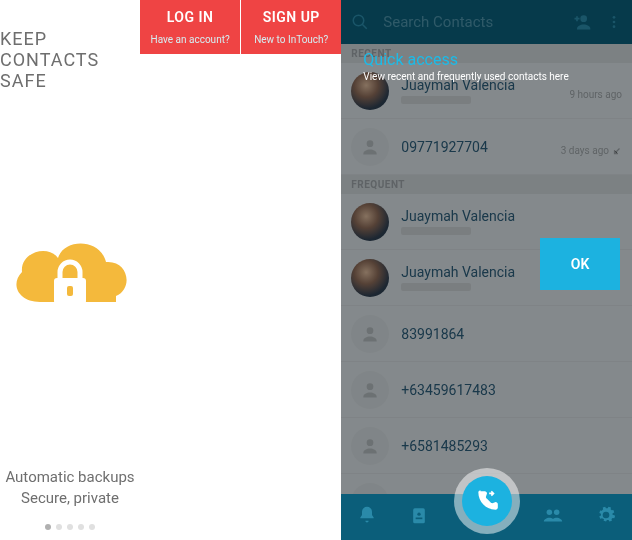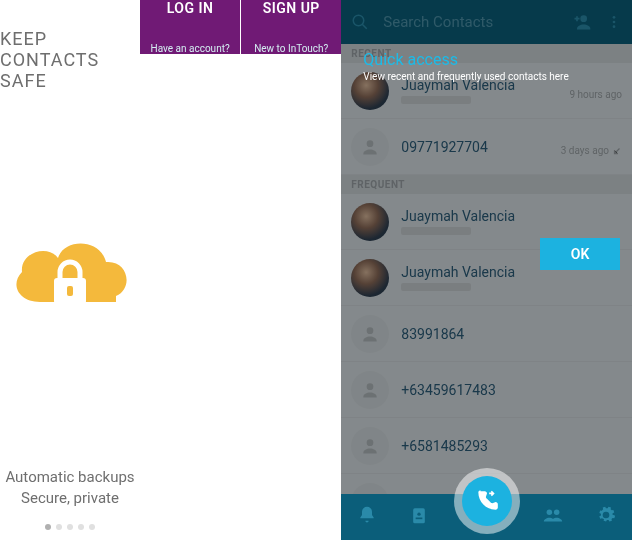--- a/index.html
+++ b/index.html
@@ -11,21 +11,21 @@
 
   
   .left-body { flex: 1; display: flex; flex-direction: column; align-items: center; }
   .left-title { margin-top: 28px; color: #6e6e6e; font-size: 18px; letter-spacing: 1px; font-weight: 400; }
   .cloud-wrap { flex:1; display:flex; align-items:center; justify-content:center; }
   .left-sub { color:#6f6f6f; font-size:15px; text-align:center; line-height:1.45; margin-bottom:14px; }
   .dots { display:flex; gap:5px; justify-content:center; margin-bottom:10px; }
   .dot { width:6px; height:6px; border-radius:50%; background:#e0e0e0; }
   .dot.active { background:#b0b0b0; }
   .auth-row { display:flex; width:100%; height:54px; }
-  .auth-btn { flex:1; display:flex; flex-direction:column; align-items:center; justify-content:space-between; background:#701a75; cursor:pointer;gap:8px; }
+  .auth-btn { flex:1; display:flex; flex-direction:column; align-items:center; justify-content:center; background:#ef4444; cursor:pointer;gap:8px; }
   .auth-btn + .auth-btn { margin-left:1px; }
   .btn-main { color:#fff; font-size:14px; font-weight:600; letter-spacing:.5px; }
   .btn-sub { color:#d4eef2; font-size:10px; margin-top:1px; }
 
   
   .search-bar { height:44px; background:#0b5e7a; display:flex; align-items:center; padding:0 10px; gap:14px; }
   .si { color:#2a8aa9; display:flex; align-items:center; }
   .search-txt { flex:1; color:#4c91a8; font-size:15px; }
   .scroll { flex:1; overflow:hidden; position:relative; }
   .sec-head { background:#c8d0d4; color:#9aa1a5; font-size:10px; font-weight:700; letter-spacing:.5px; padding:4px 10px; }
@@ -35,21 +35,21 @@
   .avatar.placeholder svg { opacity:.6; }
   .row-text { display:flex; flex-direction:column; }
   .row-name { color:#2b5c79; font-size:14px; }
   .row-sub { color:#b8bec1; font-size:11px; background:linear-gradient(90deg,#c6cccf,#c6cccf); width:70px; height:8px; border-radius:2px; margin-top:3px; }
   .row-meta { position:absolute; right:10px; bottom:18px; color:#9aa1a5; font-size:10px; display:flex; align-items:center; gap:3px; }
 
   .overlay { position:absolute; inset:0; background:rgba(0,0,0,0.38); pointer-events:none; }
   .tooltip { position:absolute; left:22px; top:50px; z-index:3; }
   .tt-title { color:#1cbbe8; font-size:16px; font-weight:400; }
   .tt-body { color:#fff; font-size:10px; margin-top:2px; }
-  .ok-btn { position:absolute; right:12px; top:238px; width:80px; height:32px; background:#1cb2e0; color:#fff; display:flex; align-items:center; justify-content:center; font-size:14px; font-weight:600; z-index:3; cursor:pointer; }
+  .ok-btn { position:absolute; right:12px; top:238px; width:80px; height:52px; background:#1cb2e0; color:#fff; display:flex; align-items:center; justify-content:center; font-size:14px; font-weight:600; z-index:3; cursor:pointer; }
 
   .bottom-nav { position:absolute; left:0; right:0; bottom:0; height:46px; background:#0b5e7a; display:flex; align-items:center; justify-content:space-around; z-index:2; }
   .nav-icon { color:#2a8aa9; }
   .fab-outer { position:absolute; left:50%; bottom:6px; transform:translateX(-50%); width:66px; height:66px; border-radius:50%; background:rgba(255,255,255,0.5); display:flex; align-items:center; justify-content:center; z-index:4; }
   .fab { width:50px; height:50px; border-radius:50%; background:#1cb2e0; display:flex; align-items:center; justify-content:center; color:#fff; }
 
   .photo { background: radial-gradient(circle at 40% 35%, #d8b79a 0%, #8a6a58 35%, #2e3f52 70%); }
 </style>
 </head>
 <body>

